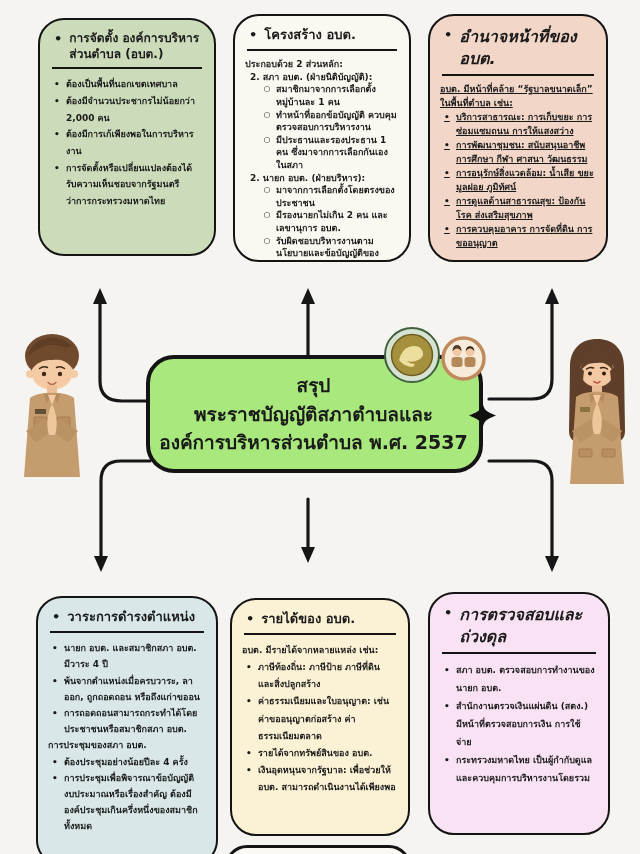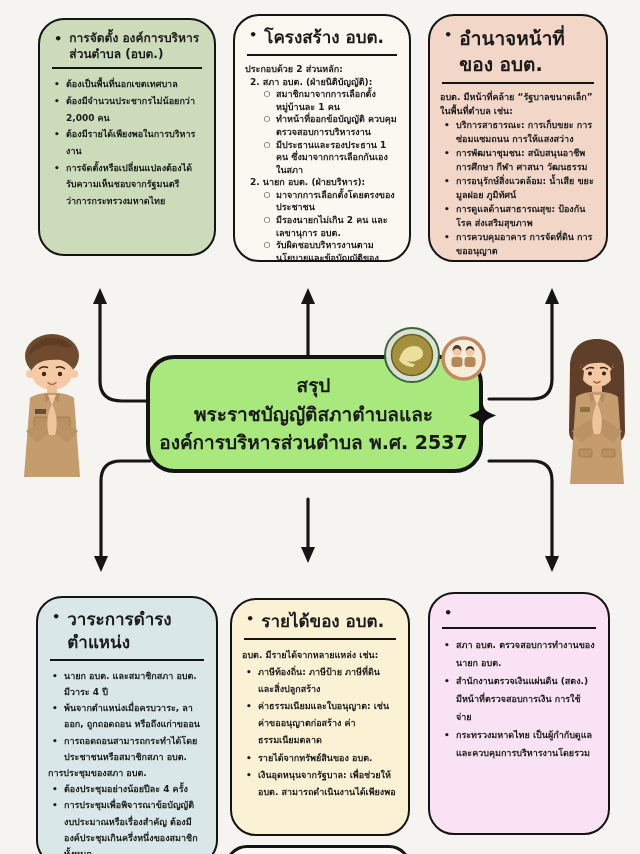--- a/index.html
+++ b/index.html
@@ -11,27 +11,27 @@
   
   #connectors{position:absolute;left:0;top:0;width:640px;height:854px;z-index:1;}
 
   
   .box{position:absolute;z-index:2;border:2.5px solid #141414;border-radius:26px;
        padding:10px 12px 8px 12px;box-sizing:border-box;overflow:hidden;background:#fff;}
   .box-title{display:flex;align-items:flex-start;font-weight:bold;}
   .tb{margin:0 7px 0 2px;font-size:13px;line-height:1.4;}
   .tt{line-height:1.35;}
   .t-sm .tt{font-size:12px;}
-  .t-md .tt{font-size:19px;}
-  .t-lg .tt{font-size:17px;}
+  .t-md .tt{font-size:16px;font-style:italic;}
+  .t-lg .tt{font-size:13px;}
   .divider{border-top:2px solid #141414;margin:5px 0 7px 0;}
   .box-body{font-size:9px;font-weight:600;}
   .lh-a .box-body{line-height:1.85;}
   .lh-b .box-body{line-height:1.4;}
-  .lh-c .box-body{line-height:1.55;}
+  .lh-c .box-body{line-height:1.55;text-decoration:underline;}
   .lh-d .box-body{line-height:1.8;}
   .lh-e .box-body{line-height:1.9;}
   .lh-f .box-body{line-height:2.0;}
   .blk{display:flex;gap:4px;margin:0;}
   .marker{flex:none;width:10px;text-align:center;}
   .blk-circle{margin-left:15px;}
   .blk-circle .marker{font-size:8px;}
   .blk-num{margin-left:3px;}
   .blk-plain{margin-left:-2px;}
   .txt{flex:1;}
@@ -88,21 +88,21 @@
     <div class="blk blk-bullet">
           <span class="marker">•</span>
           <span class="txt">ต้องเป็นพื้นที่นอกเขตเทศบาล</span>
         </div>
         <div class="blk blk-bullet">
           <span class="marker">•</span>
           <span class="txt">ต้องมีจำนวนประชากรไม่น้อยกว่า 2,000 คน</span>
         </div>
         <div class="blk blk-bullet">
           <span class="marker">•</span>
-          <span class="txt">ต้องมีรายได้เพียงพอในการบริหารงาน</span>
+          <span class="txt">ต้องมีการเก้เพียงพอในการบริหารงาน</span>
         </div>
         <div class="blk blk-bullet">
           <span class="marker">•</span>
           <span class="txt">การจัดตั้งหรือเปลี่ยนแปลงต้องได้รับความเห็นชอบจากรัฐมนตรีว่าการกระทรวงมหาดไทย</span>
         </div>
       </div>
   </section>
 
   <section class="box t-lg lh-b" style="left: 233px; top: 14px; width: 178px; height: 248px; background: rgb(250, 248, 241);">
     <div class="box-title">
@@ -248,20 +248,21 @@
         <div class="blk blk-bullet">
           <span class="marker">•</span>
           <span class="txt">เงินอุดหนุนจากรัฐบาล: เพื่อช่วยให้ อบต. สามารถดำเนินงานได้เพียงพอ</span>
         </div>
       </div>
   </section>
 
   <section class="box t-md lh-f" style="left: 428px; top: 592px; width: 182px; height: 243px; background: rgb(249, 226, 244);">
     <div class="box-title">
       <span class="tb">•</span>
+      <span class="tt">การตรวจสอบและถ่วงดุล</span>
     </div>
     <div class="divider"></div>
     <div class="box-body">
 
     <div class="blk blk-bullet">
           <span class="marker">•</span>
           <span class="txt">สภา อบต. ตรวจสอบการทำงานของนายก อบต.</span>
         </div>
         <div class="blk blk-bullet">
           <span class="marker">•</span>

